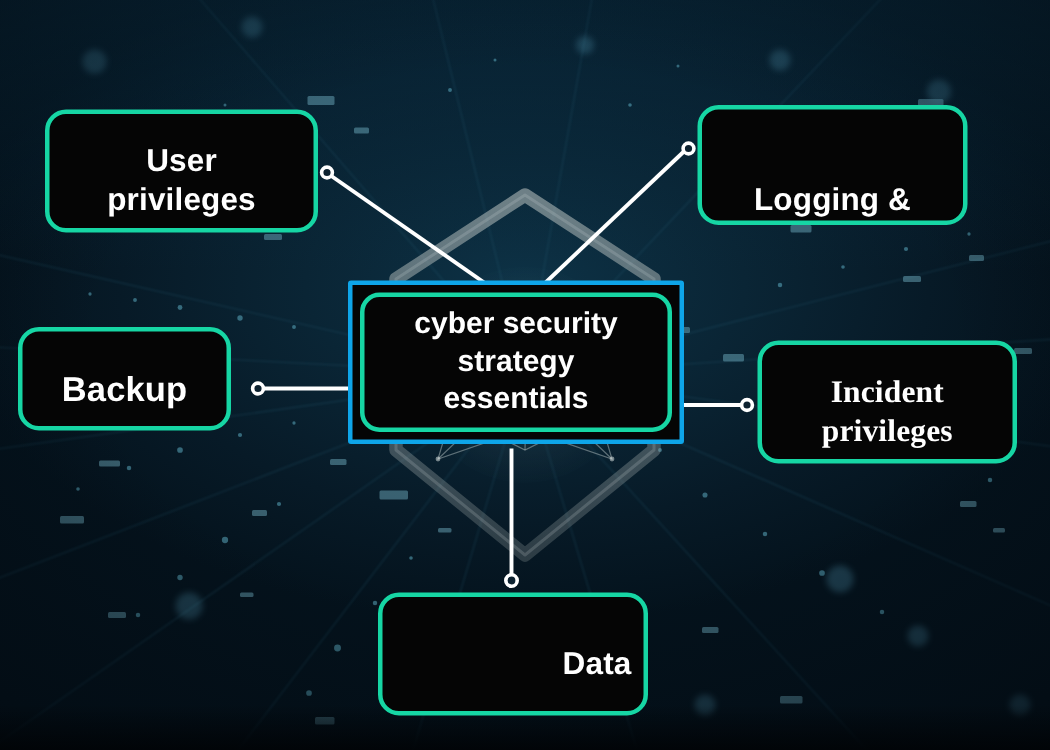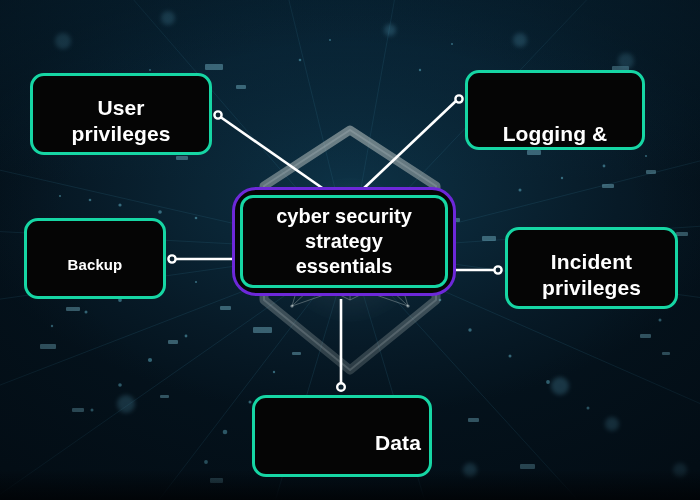--- a/index.html
+++ b/index.html
@@ -61,31 +61,31 @@
     box-sizing: border-box;
     font-weight: bold;
     line-height: 1.22;
     letter-spacing: 0.1px;
     z-index: 5;
   }
   .node .label { display: block; padding: 0 8px; margin-top: 14px; }
 
   .node-user { left: 30px; top: 73px; width: 182px; height: 82px; font-size: 21px; }
   .node-logging { left: 465px; top: 70px; width: 180px; height: 80px; font-size: 21px; align-items: flex-end; }
-  .node-backup { left: 24px; top: 218px; width: 142px; height: 81px; font-size: 15px; }
-  .node-incident { left: 505px; top: 227px; width: 173px; height: 82px; font-size: 21px; }
+  .node-backup { left: 12px; top: 218px; width: 142px; height: 69px; font-size: 23px; }
+  .node-incident { left: 505px; top: 227px; width: 173px; height: 82px; font-size: 21px; font-family: Liberation Serif, serif; }
   .node-data { left: 252px; top: 395px; width: 180px; height: 82px; font-size: 21px; justify-content: flex-end; }
 
   
   .node-center-outer {
     position: absolute;
     left: 232px; top: 187px;
     width: 224px; height: 109px;
-    border: 3px solid #6d28d9;
-    border-radius: 24px;
+    border: 3px solid #0ea5e9;
+    border-radius: 2px;
     background: #050505;
     box-sizing: border-box;
     padding: 5px;
     z-index: 6;
   }
   .node-center-inner {
     width: 100%; height: 100%;
     border: 3px solid #16d6a4;
     border-radius: 13px;
     background: #050505;

